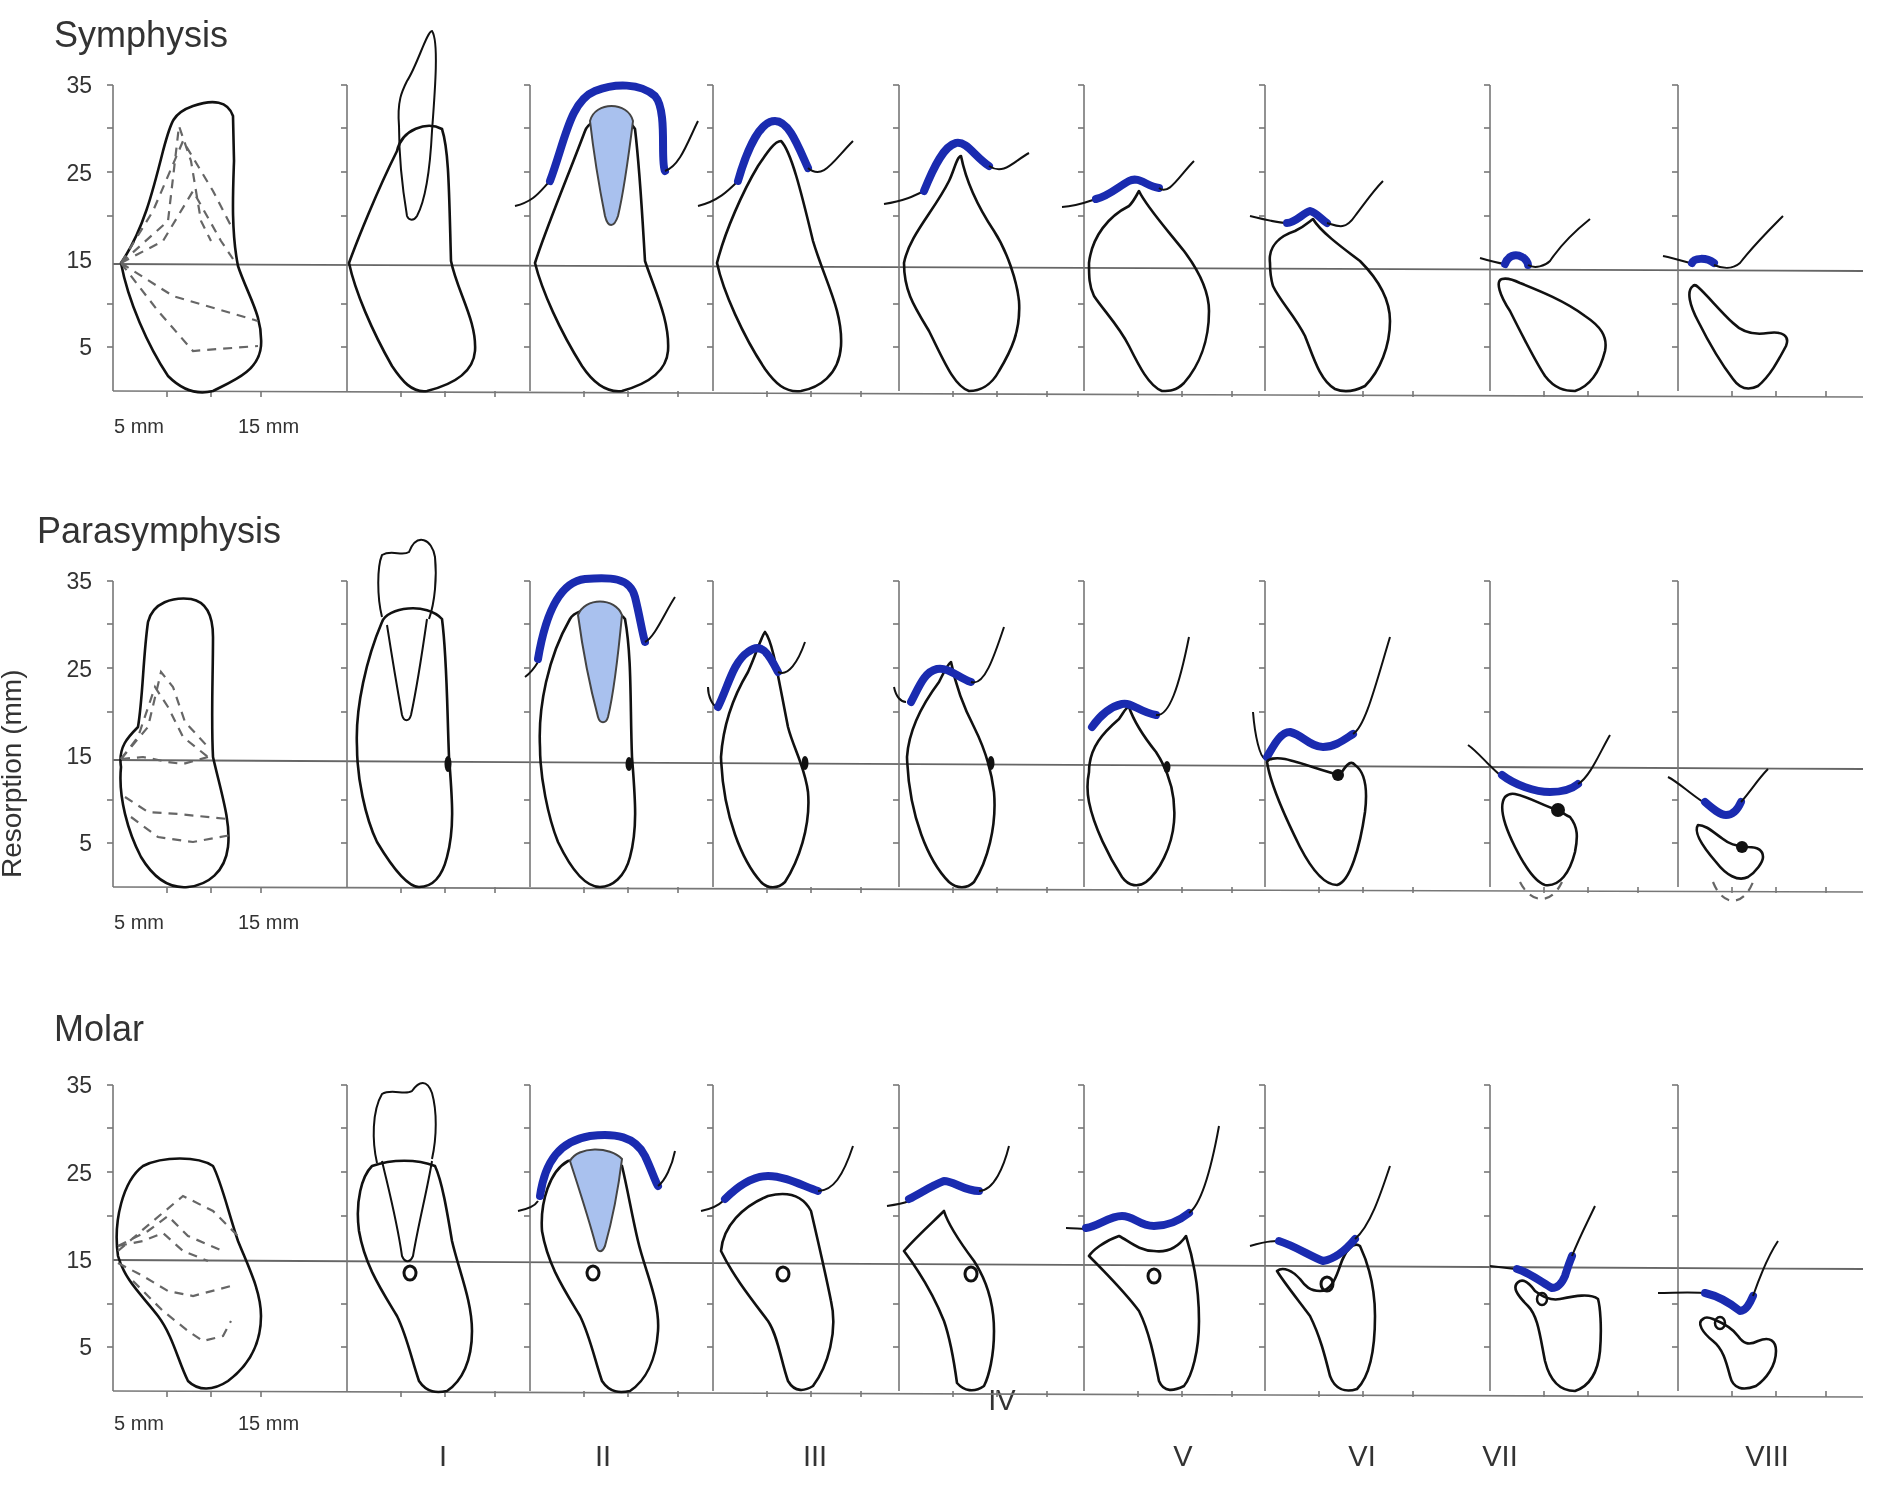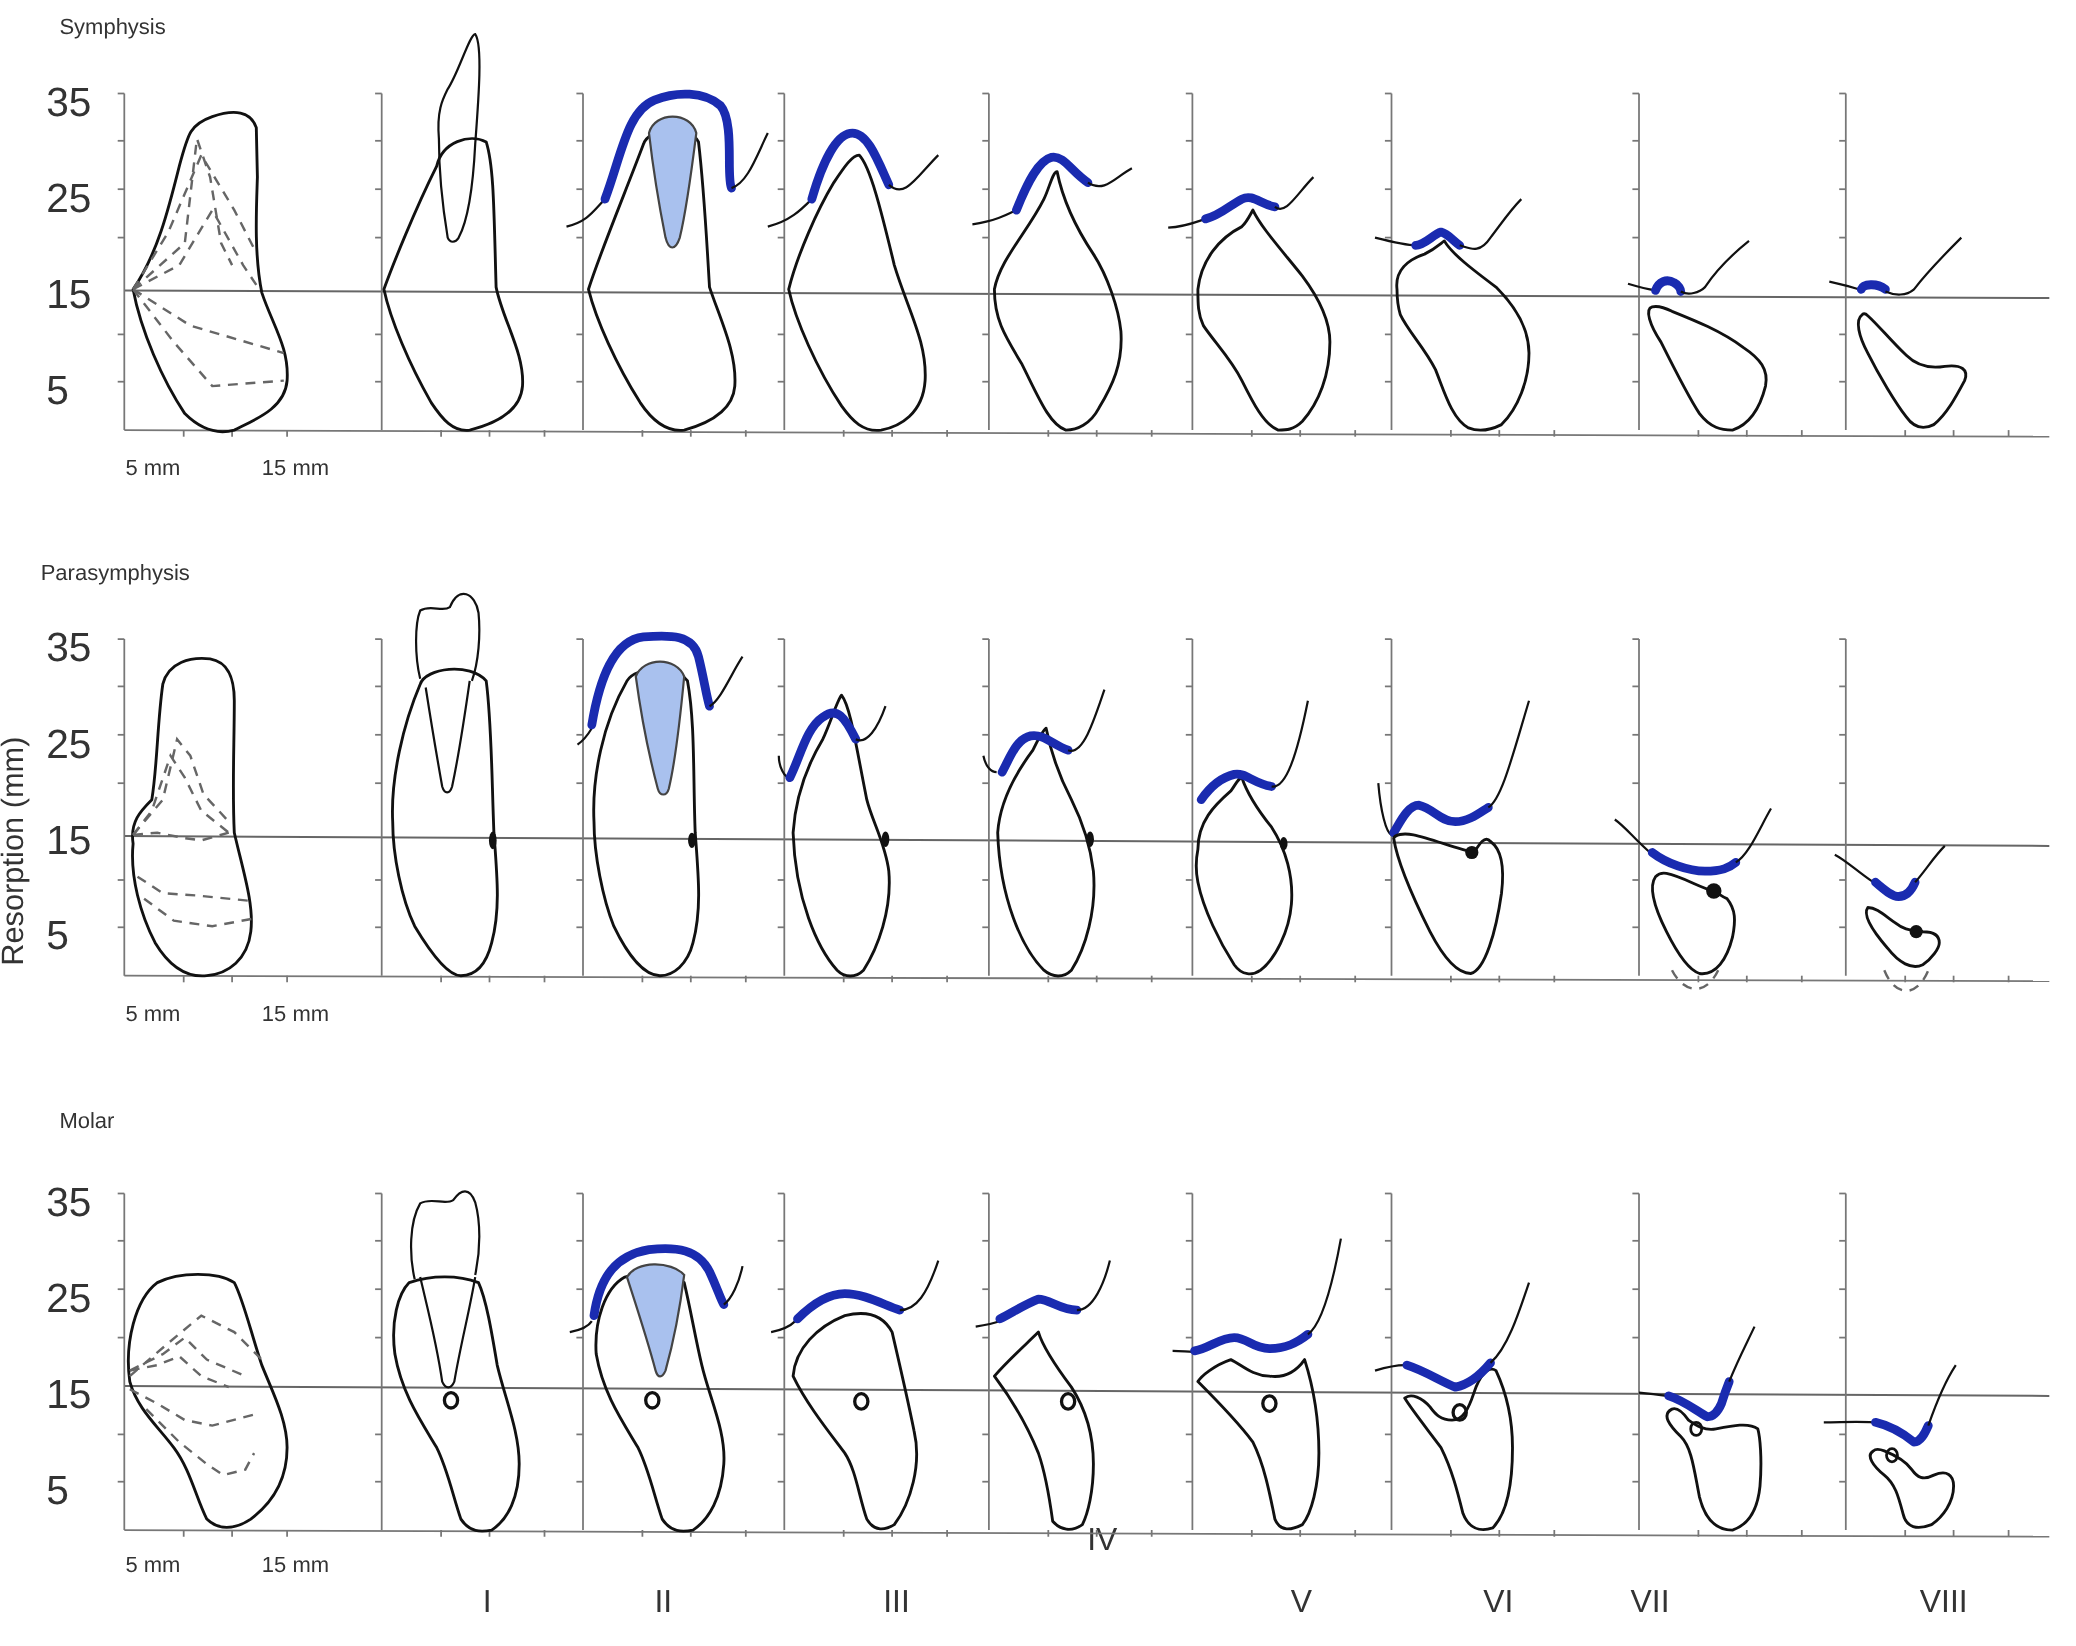--- a/index.html
+++ b/index.html
@@ -6,22 +6,22 @@
   body { width: 1887px; height: 1496px; position: relative; overflow: hidden; font-family: "Liberation Sans", sans-serif; color: #333; }
   svg#fig { position: absolute; left: 0; top: 0; }
   .axis { stroke: #777; stroke-width: 1.6; fill: none; }
   .ref { stroke: #666; stroke-width: 1.8; fill: none; }
   .bone { stroke: #111; stroke-width: 2.6; fill: none; stroke-linejoin: round; }
   .thin { stroke: #111; stroke-width: 2.0; fill: none; }
   .dash { stroke: #666; stroke-width: 2.2; fill: none; stroke-dasharray: 9 7; }
   .crest { stroke: #1a2bb0; stroke-width: 8; fill: none; stroke-linecap: round; stroke-linejoin: round; }
   .socket { fill: #a9c1ee; stroke: #444; stroke-width: 2; }
   .lbl { position: absolute; white-space: nowrap; color: #333; }
-  .row-title { font-size: 20px; }
-  .tick-lbl { font-size: 37px; text-align: left; width: 50px; }
+  .row-title { font-size: 36px; }
+  .tick-lbl { font-size: 23px; text-align: right; width: 50px; }
   .mm-lbl { font-size: 20px; }
   .class-lbl { font-size: 29px; transform: translateX(-50%); }
   .ylab { font-size: 28px; transform: rotate(-90deg); transform-origin: left top; }
 </style>
 </head>
 <body>
 
 <div class="lbl row-title" style="left:54px;top:14px;">Symphysis</div>
 <div class="lbl row-title" style="left:37px;top:510px;">Parasymphysis</div>
 <div class="lbl row-title" style="left:54px;top:1008px;">Molar</div>

